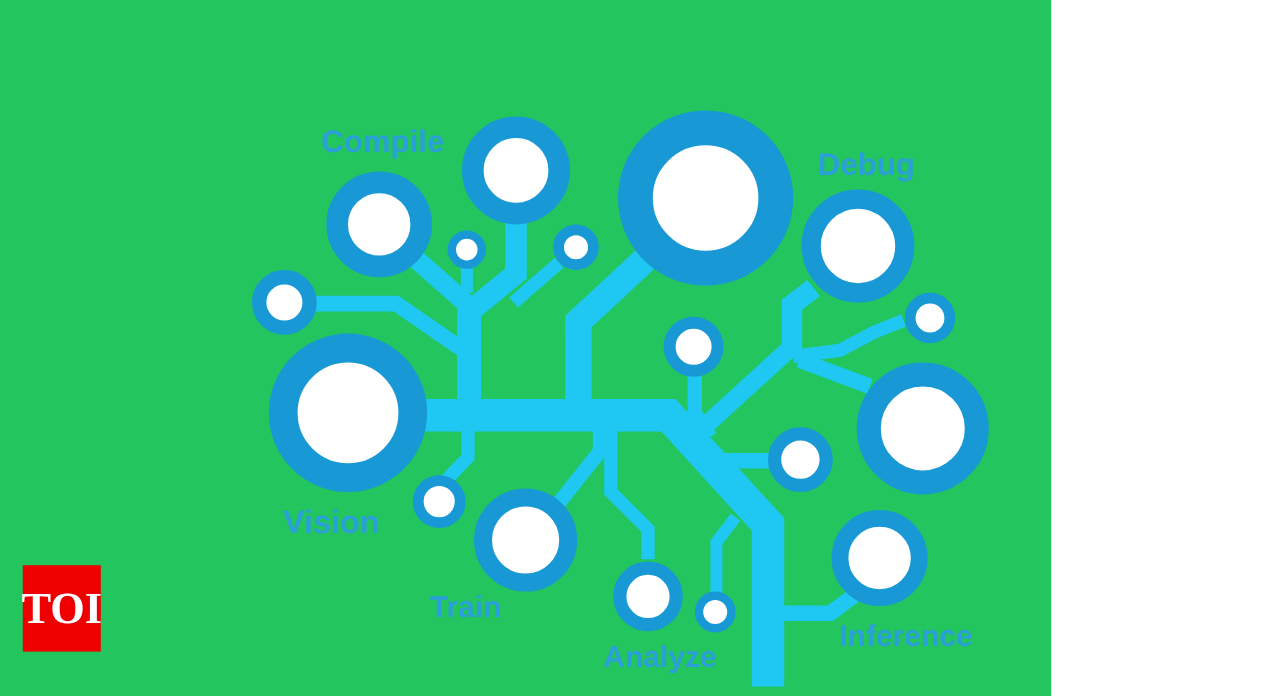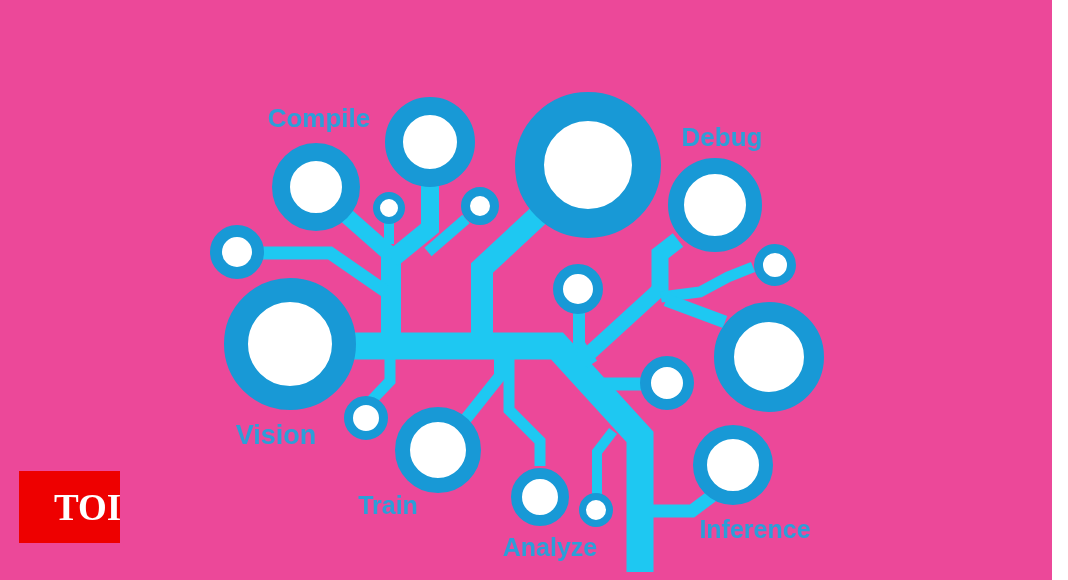--- a/index.html
+++ b/index.html
@@ -1,20 +1,20 @@
 <!DOCTYPE html>
 <html><head>
 <meta charset="utf-8">
 <style>
   html, body { margin: 0; padding: 0; background: #ffffff; }
   #stage {
     position: relative;
-    width: 1052px;
+    width: 876px;
     height: 580px;
-    background: #ec4899;
+    background: #22c55e;
     overflow: hidden;
     font-family: "Liberation Sans", sans-serif;
   }
   #brain-svg {
     position: absolute;
     left: 0; top: 0;
     width: 1068px; height: 580px;
   }
   #brain-svg text {
     font-family: "Liberation Sans", sans-serif;
@@ -84,16 +84,16 @@
     <g id="label-layer">
         <text x="319" y="127" text-anchor="middle" fill="#2b9fd8" font-size="26">Compile</text>
         <text x="722" y="146" text-anchor="middle" fill="#2b9fd8" font-size="26">Debug</text>
         <text x="276" y="444" text-anchor="middle" fill="#2b9fd8" font-size="27">Vision</text>
         <text x="388" y="514" text-anchor="middle" fill="#2b9fd8" font-size="25">Train</text>
         <text x="550" y="556" text-anchor="middle" fill="#2b9fd8" font-size="25">Analyze</text>
         <text x="755" y="538" text-anchor="middle" fill="#2b9fd8" font-size="25">Inference</text>
       </g>
   </svg>
 
-  <div id="toi-logo" style="background: rgb(238, 0, 0); color: rgb(255, 255, 255); padding-left: 36px;">
+  <div id="toi-logo" style="background: rgb(238, 0, 0); color: rgb(255, 255, 255);">
     <span>TOI</span>
   </div>
 </div>
 
 </body></html>

